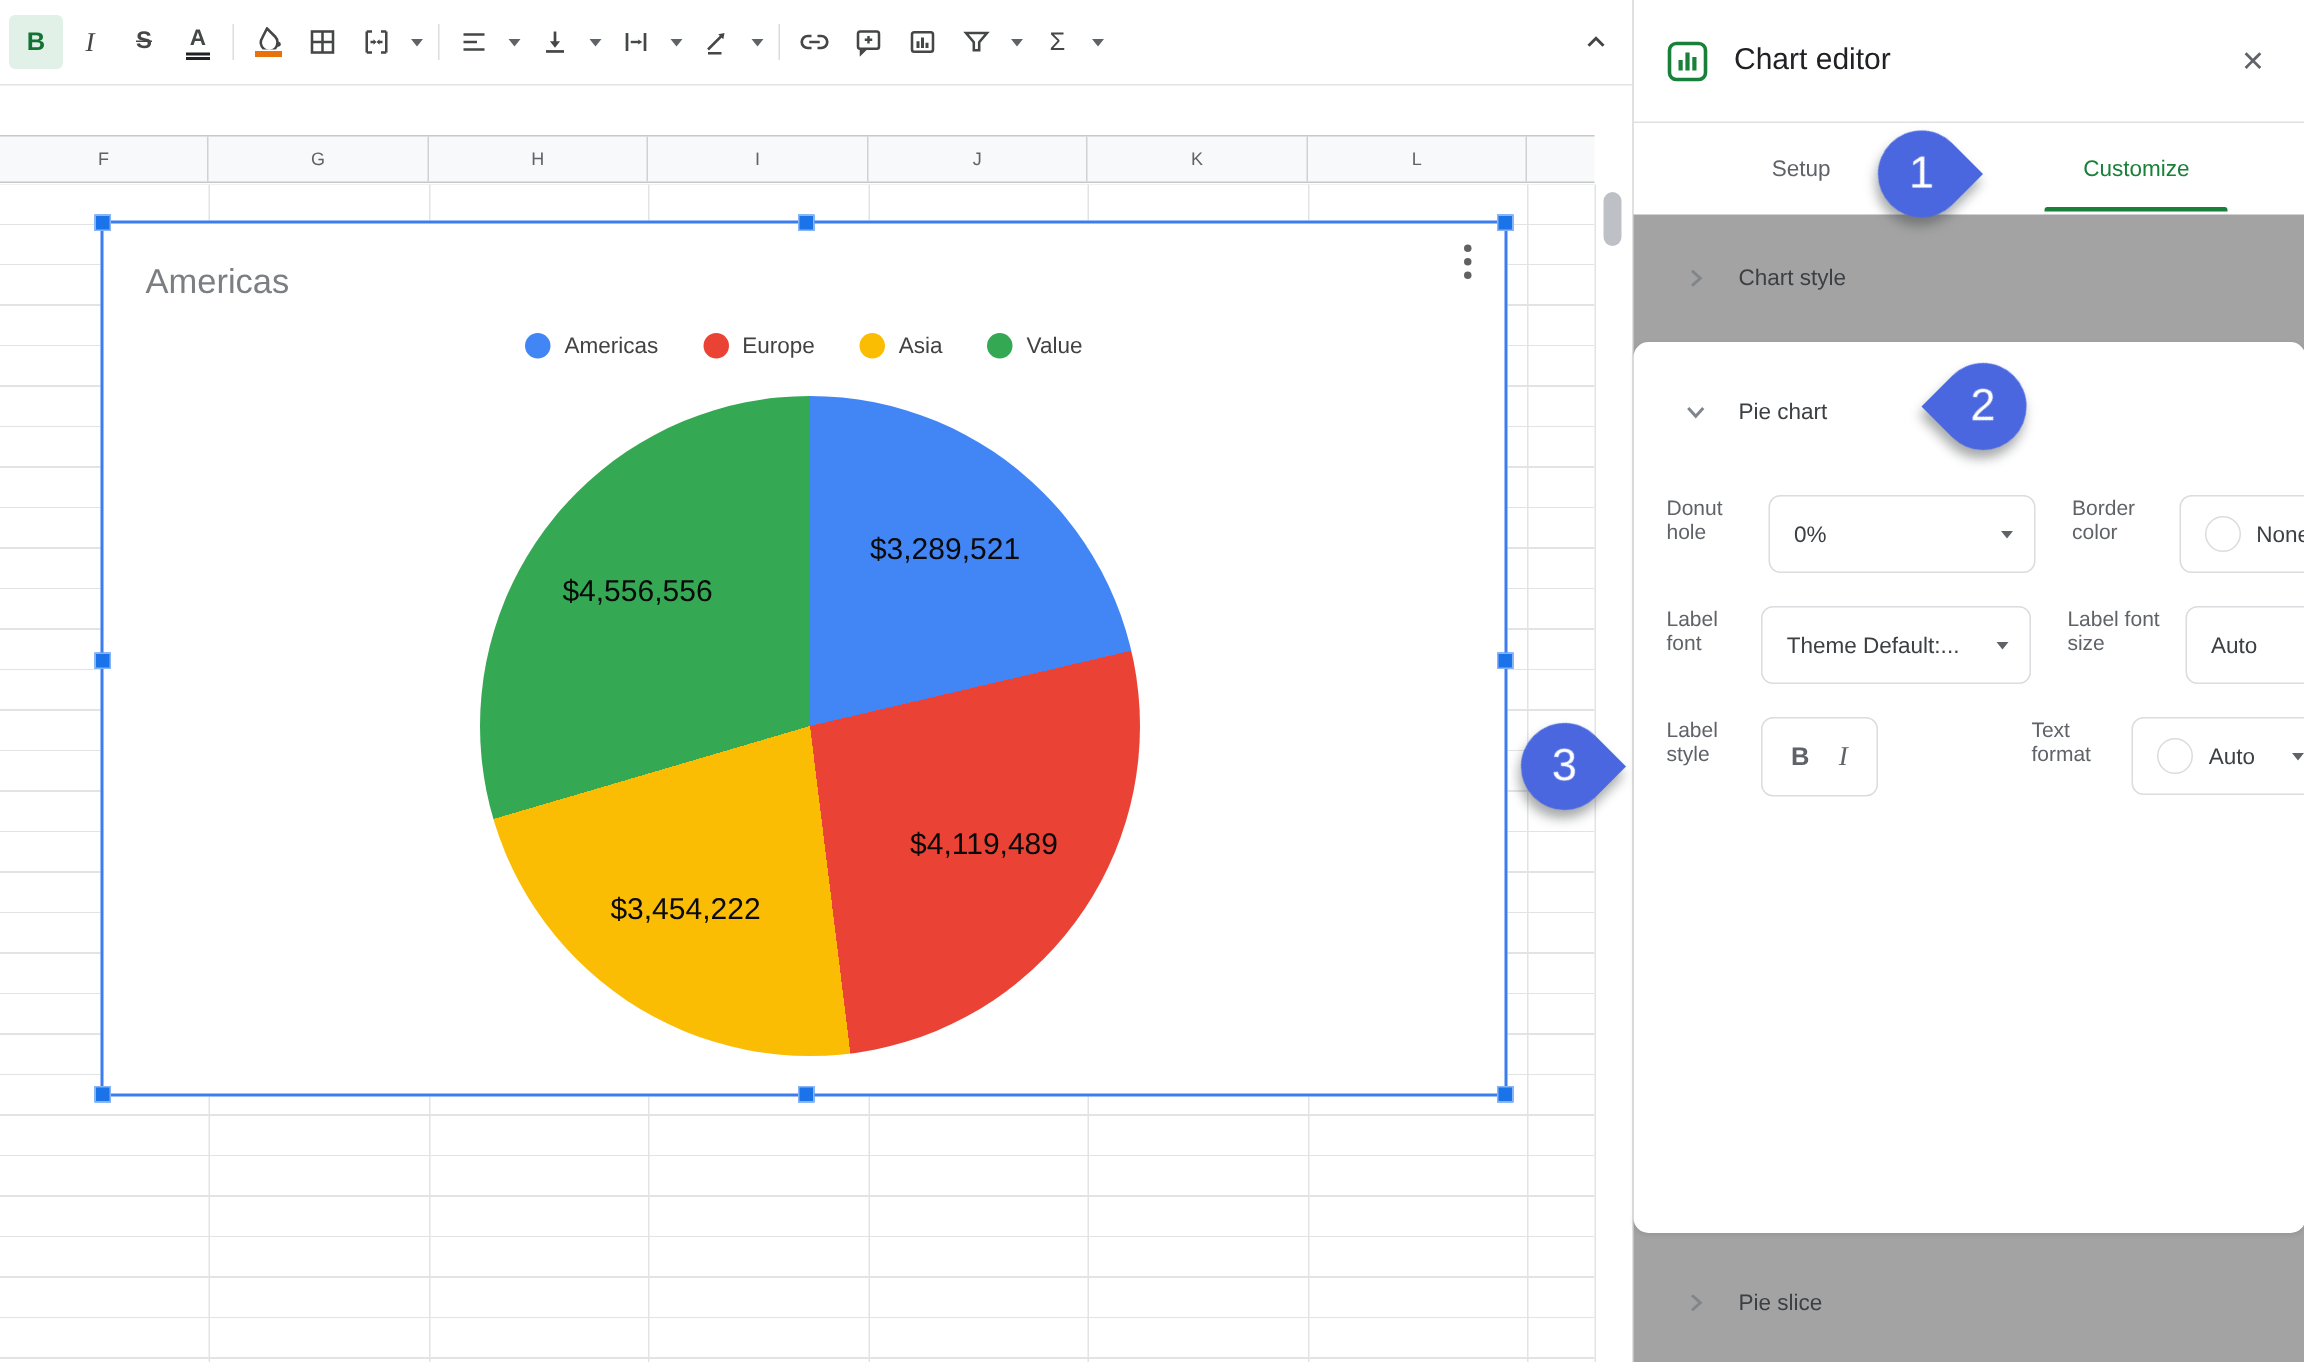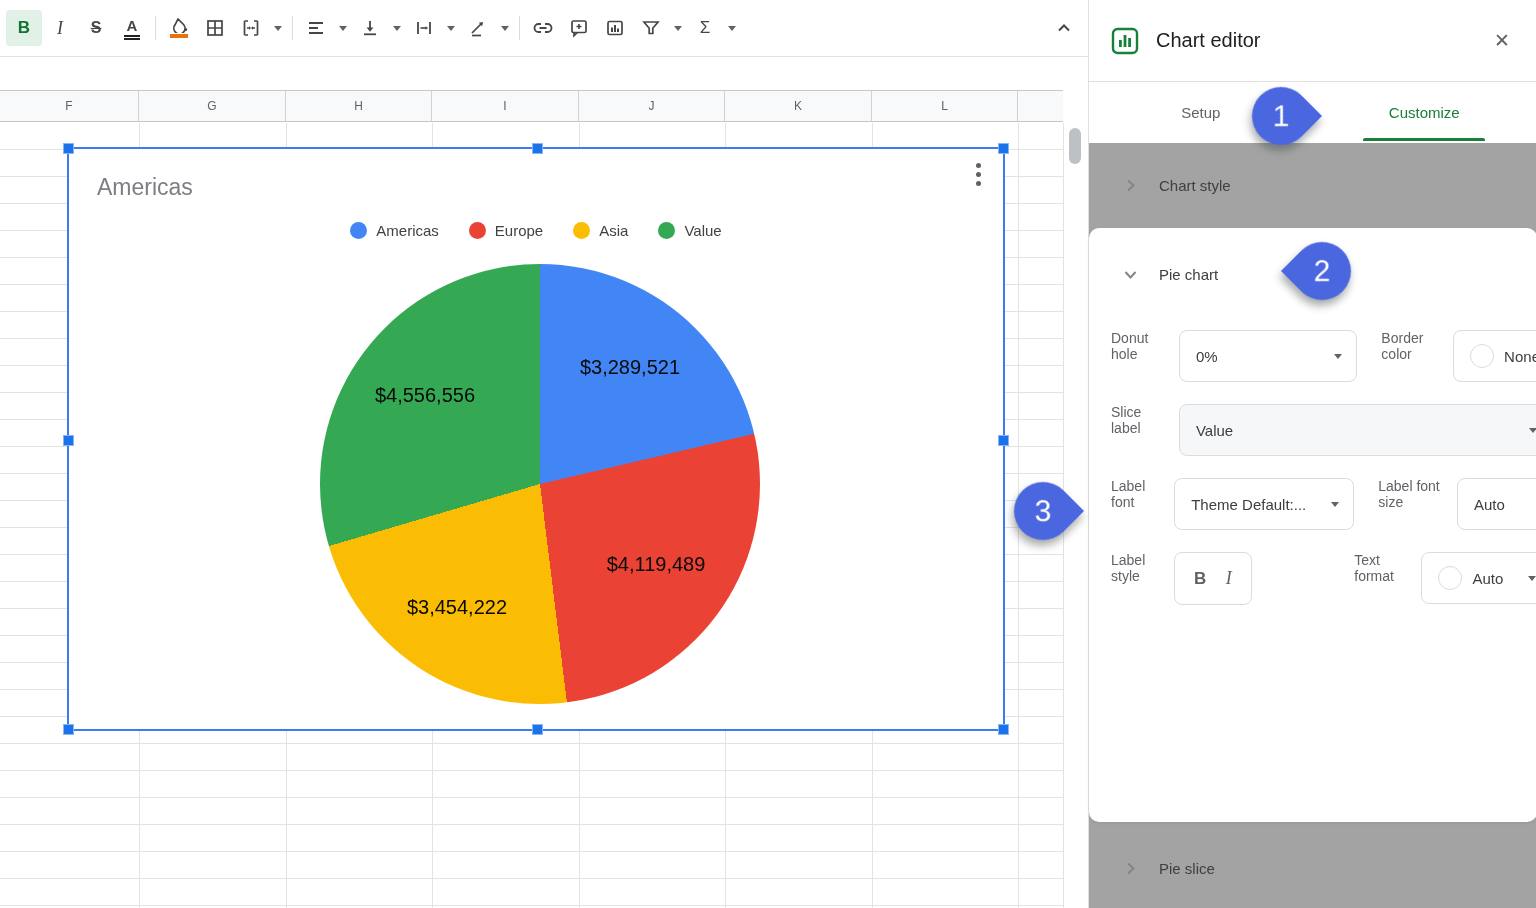--- a/index.html
+++ b/index.html
@@ -350,29 +350,20 @@
       <div class="fcol">
         <span class="fieldlabel">Border color</span>
         <button class="select w153">
           <span class="swatch"></span>
           <span class="val">None</span>
           <span class="caret"></span>
         </button>
       </div>
     </div>
 
-    <div class="frow">
-      <div class="fcol">
-        <span class="fieldlabel">Slice label</span>
-        <button class="select gray w402">
-          <span class="val">Value</span>
-          <span class="caret"></span>
-        </button>
-      </div>
-    </div>
 
     <div class="frow">
       <div class="fcol">
         <span class="fieldlabel">Label font</span>
         <button class="select w200">
           <span class="val">Theme Default:...</span>
           <span class="caret"></span>
         </button>
       </div>
       <div class="fcol">

